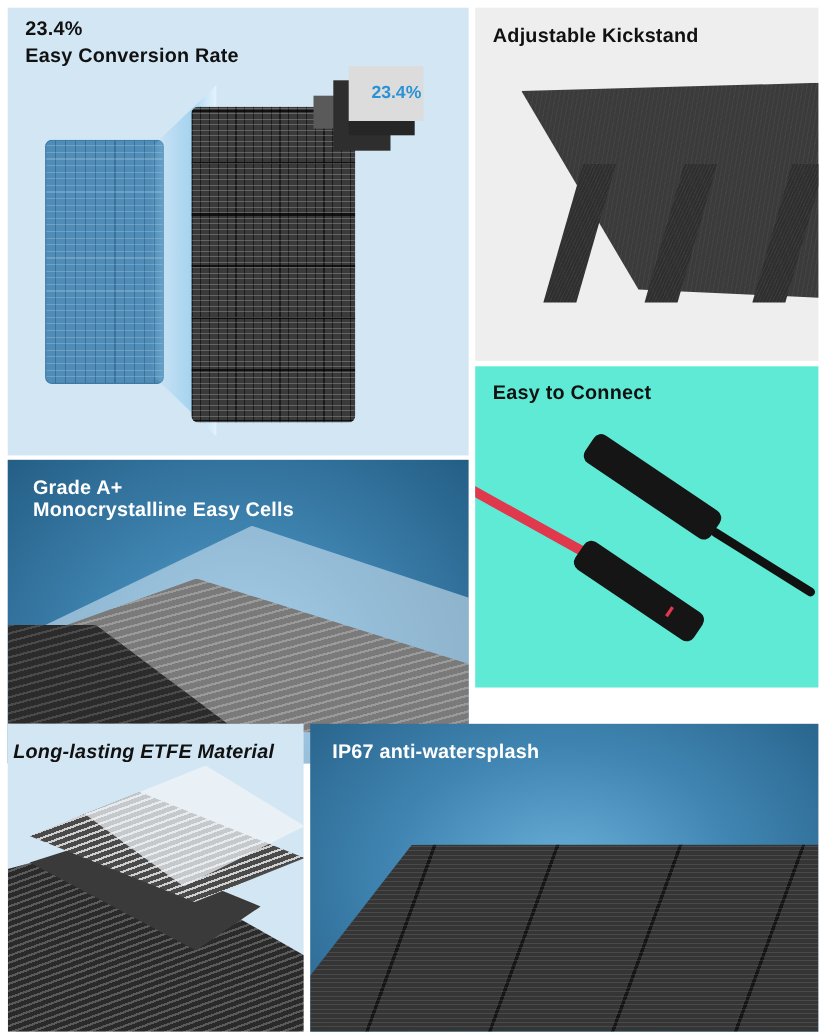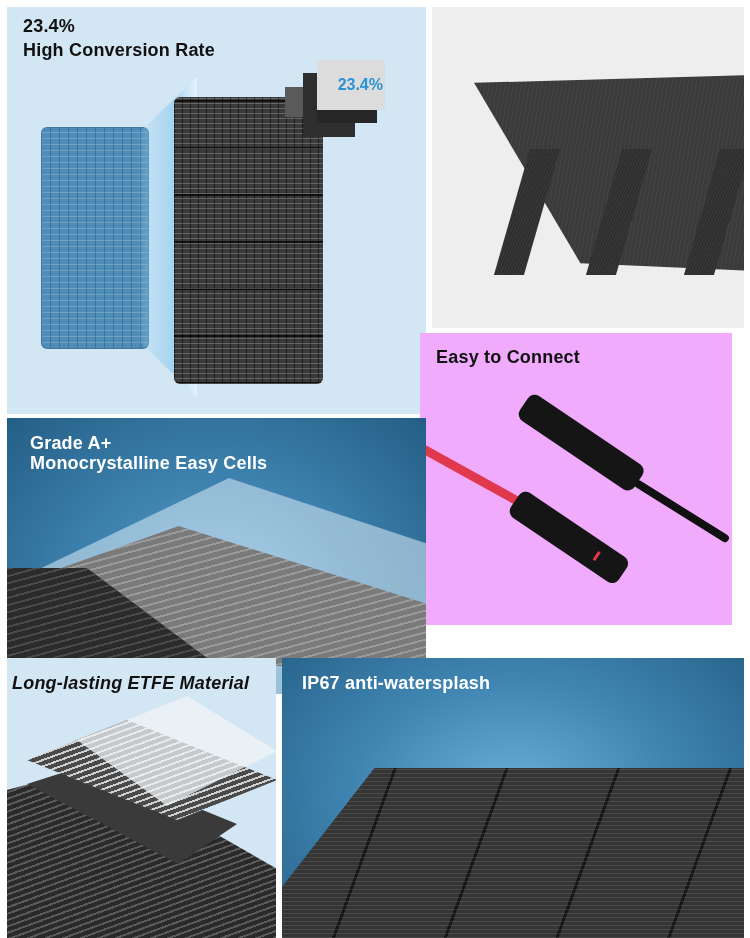--- a/index.html
+++ b/index.html
@@ -57,21 +57,21 @@
       clip-path: polygon(0 4%, 100% 0, 100% 100%, 38% 96%);
     }
     .leg { position: absolute; width: 30px; height: 126px; background: #2f2f2f;
       background-image: repeating-linear-gradient(100deg, rgba(255,255,255,0.05) 0 1px, transparent 1px 3px);
       transform: skewX(-16deg); }
     .leg.l1 { left: 80px; top: 142px; }
     .leg.l2 { left: 172px; top: 142px; }
     .leg.l3 { left: 270px; top: 142px; }
 
     
-    #t3 { left: 420px; top: 333px; width: 312px; height: 292px; background: #f0abfc; }
+    #t3 { left: 432px; top: 333px; width: 312px; height: 292px; background: #5eead4; }
     #t3 .title { left: 16px; top: 13px; }
     .cable-red { position: absolute; left: -10px; top: 104px; width: 130px; height: 9px; background: #e0384d;
       transform: rotate(29deg); transform-origin: left center; border-radius: 4px; }
     .cable-black { position: absolute; left: 215px; top: 145px; width: 110px; height: 8px; background: #111;
       transform: rotate(32deg); transform-origin: left center; border-radius: 4px; }
     .conn { position: absolute; height: 30px; background: #151515; border-radius: 8px; }
     .conn.c1 { left: 104px; top: 56px; width: 138px; transform: rotate(34deg); transform-origin: left center; }
     .conn.c2 { left: 95px; top: 153px; width: 130px; transform: rotate(34deg); transform-origin: left center; }
     .conn .stripe { position: absolute; right: 30px; top: 10px; width: 3px; height: 10px; background: #e0384d; }
 
@@ -113,31 +113,32 @@
         repeating-linear-gradient(0deg, rgba(255,255,255,0.1) 0 1px, transparent 1px 4px),
         repeating-linear-gradient(110deg, rgba(0,0,0,0.6) 0 3px, transparent 3px 105px),
         #353535;
       clip-path: polygon(20% 0, 100% -4%, 100% 100%, 0 100%, 0 70%); }
   </style>
 </head>
 <body>
 
 <section id="t1" class="tile">
   <div class="title dark line1">23.4%</div>
-  <div class="title dark line2">High Conversion Rate</div>
+  <div class="title dark line2">Easy Conversion Rate</div>
   <div class="blue-panel"></div>
   <div class="flow"></div>
   <div class="black-panel"></div>
   <div class="stack-a"></div>
   <div class="stack-b"></div>
   <div class="stack-c"></div>
   <div class="callout">23.4%</div>
 </section>
 
 <section id="t2" class="tile">
+  <div class="title dark">Adjustable Kickstand</div>
   <div class="kick-board"></div>
   <div class="leg l1"></div>
   <div class="leg l2"></div>
   <div class="leg l3"></div>
 </section>
 
 <section id="t3" class="tile">
   <div class="title dark">Easy to Connect</div>
   <div class="cable-red"></div>
   <div class="cable-black"></div>

